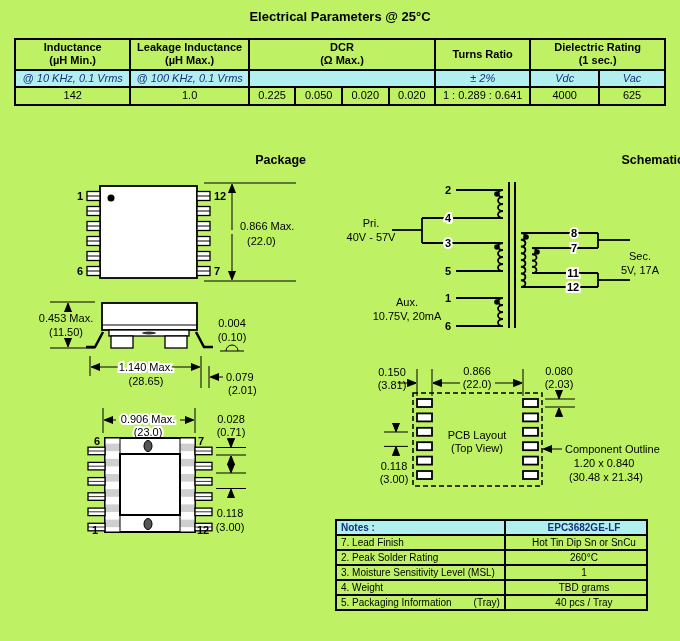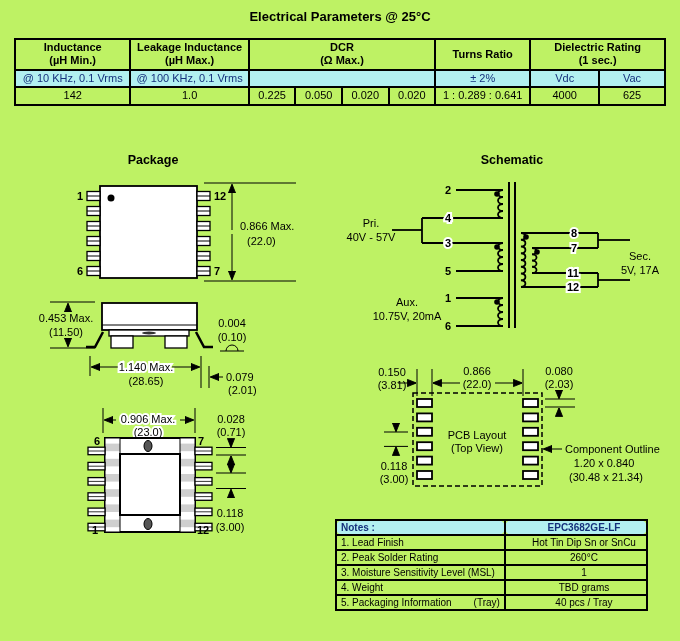--- a/index.html
+++ b/index.html
@@ -1,36 +1,36 @@
 <!DOCTYPE html>
 <html style="--cyan: #b2f0f0; --navy: #15307c;"><head>
 <meta charset="utf-8">
 <style>
   :root { --cyan:#b2f0f0; --navy:#15307c; }
   html,body { margin:0; padding:0; background:#fff; }
   .page { position:relative; width:680px; height:641px; background:#bef264;
           font-family:"Liberation Sans", sans-serif; overflow:hidden; color:#000; }
   .title { position:absolute; top:9px; left:0; width:680px; text-align:center;
            font-size:13px; font-weight:bold; }
-  .sect-head { position:absolute; font-size:12.5px; font-weight:bold; text-align:center; }
+  .sect-head { position:absolute; font-size:12.5px; font-weight:bold; text-align:right; }
   #pkg-head { left:0; top:153px; width:306px; }
   #sch-head { left:340px; top:153px; width:344px; }
 
   table.params { position:absolute; left:14px; top:38px; width:652px;
                  border-collapse:collapse; table-layout:fixed; }
   .params th, .params td { border:2px solid #000; text-align:center; vertical-align:middle;
                  font-size:11px; line-height:1.22; padding:1px 2px; }
   .params th { font-weight:bold; white-space:pre-line; }
   .pre { white-space:pre-line; }
-  .cyan { background:var(--cyan); color:var(--navy); }
+  .cyan { background:var(--cyan); color:var(--navy);font-style:italic; }
 
   table.notes { position:absolute; left:335px; top:519px; width:313px; border-collapse:collapse; }
   .notes td { border:2px solid #000; font-size:10px; height:13px; padding:0 4px; line-height:1.1; }
   .notes td.val { text-align:center;padding-left:20px; }
-  .notes .hdr { background:var(--cyan); color:var(--navy); font-weight:bold;border-radius:7px; }
+  .notes .hdr { background:var(--cyan); color:var(--navy); font-weight:bold; }
   .notes .split { display:flex; justify-content:space-between;gap:16px; }
 
   svg { position:absolute; overflow:visible; }
   .t  { font-size:11px; fill:#000; font-family:"Liberation Sans", sans-serif; }
   .b  { font-weight:bold; }
   .halo { paint-order:stroke; stroke:#fff; stroke-width:4px; }
   line, polyline, path, rect.dr { stroke:#000; }
 </style>
 </head>
 <body>
@@ -353,21 +353,21 @@
     <colgroup>
         <col style="width:170px">
         <col style="width:143px">
       </colgroup>
     <tbody>
         <tr>
       <td class="hdr">Notes :</td>
       <td class="hdr val">EPC3682GE-LF</td>
     </tr>
     <tr>
-      <td>1.  Lead Finish</td>
+      <td>7.  Lead Finish</td>
       <td class="val">Hot Tin Dip Sn or SnCu</td>
     </tr>
     <tr>
       <td>2.  Peak Solder Rating</td>
       <td class="val">260°C</td>
     </tr>
     <tr>
       <td>3.  Moisture Sensitivity Level (MSL)</td>
       <td class="val">1</td>
     </tr>

